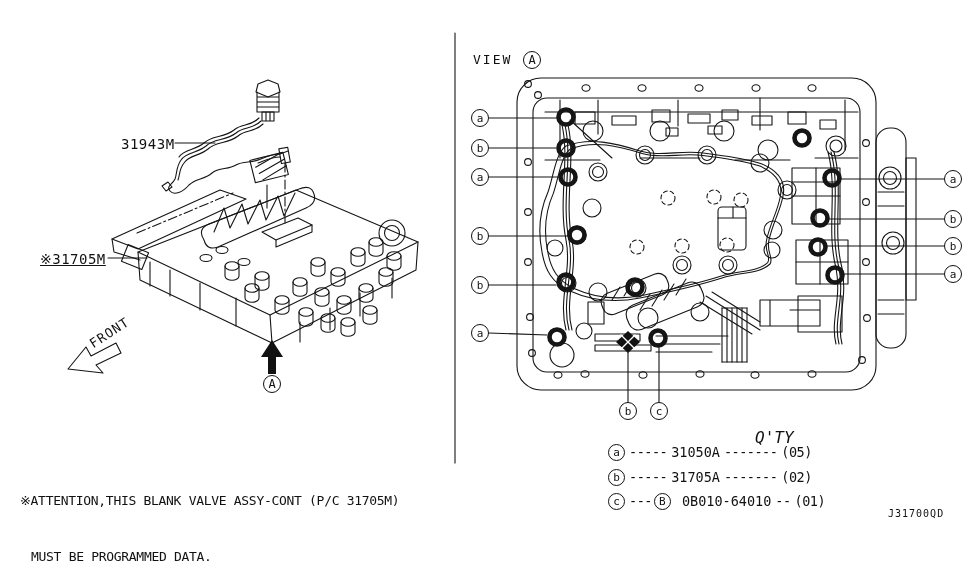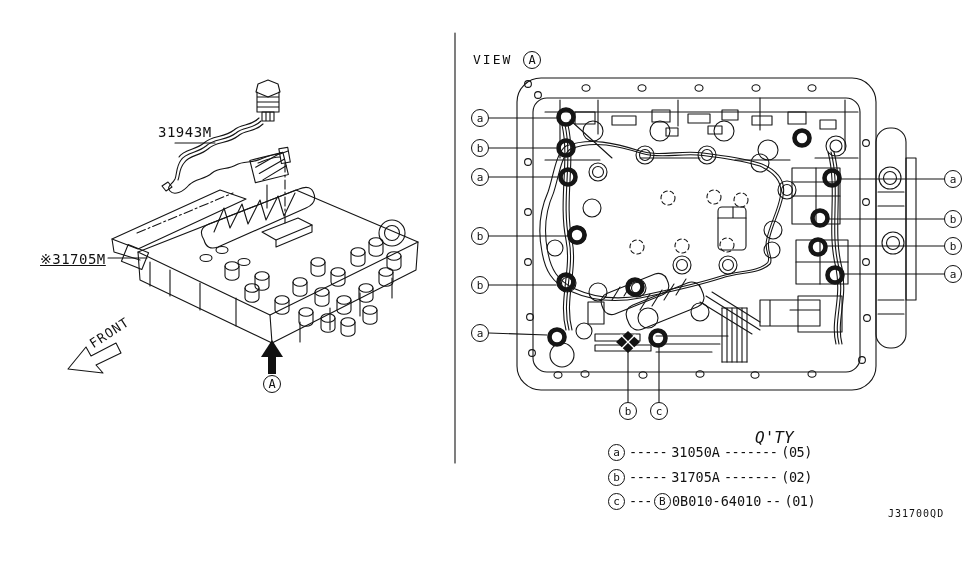--- a/index.html
+++ b/index.html
@@ -305,21 +305,21 @@
 
       <g>
         <path d="M489,118 H557 M489,148 H556 M489,177 H558 M489,236 H568 M489,285 H556 M489,333 L547,335"></path>
         <path d="M944,179 H841 M944,219 H829 M944,246 H827 M944,274 H844"></path>
         <path d="M628,402 V350 M659,402 V346"></path>
       </g>
     </g>
   </g>
 </svg>
 
-<div class="txt lbl" style="left:121px;top:124px;margin-left:37px;">31943M</div>
+<div class="txt lbl" style="left:121px;top:136px;">31943M</div>
 <div class="txt lbl" style="left:40px;top:251px;text-decoration:underline;">※31705M</div>
 <div class="txt front" style="left:95px;top:336px;">FRONT</div>
 
 <div class="callout co" style="left:263px;top:375px;font-size:12px;">A</div>
 
 <div class="txt viewlbl" style="left:473px;top:52px;">VIEW</div>
 <div class="callout co" style="left:523px;top:51px;font-size:12px;">A</div>
 
 <div class="callout co" style="left:471px;top:109px;">a</div>
 <div class="callout co" style="left:471px;top:139px;">b</div>
@@ -330,20 +330,22 @@
 
 <div class="callout co" style="left:944px;top:170px;">a</div>
 <div class="callout co" style="left:944px;top:210px;">b</div>
 <div class="callout co" style="left:944px;top:237px;">b</div>
 <div class="callout co" style="left:944px;top:265px;">a</div>
 
 <div class="callout co" style="left:619px;top:402px;">b</div>
 <div class="callout co" style="left:650px;top:402px;">c</div>
 
 <div class="txt att" style="left:20px;top:455px;">
+  <div>※ATTENTION,THIS BLANK VALVE ASSY-CONT (P/C 31705M)</div>
+  <div style="padding-left:11px;">MUST BE PROGRAMMED DATA.</div>
   
 </div>
 
 <div class="txt qtyhdr" style="left:755px;top:428px;">Q'TY</div>
 
 <div class="legend-row" style="top:443px;">
   <span class="co">a</span>
   <span class="seg">-----</span>
   <span class="seg part">31050A</span>
   <span class="seg">-------</span>
@@ -353,20 +355,20 @@
   <span class="co">b</span>
   <span class="seg">-----</span>
   <span class="seg part">31705A</span>
   <span class="seg">-------</span>
   <span class="seg">(02)</span>
 </div>
 <div class="legend-row" style="top:492px;">
   <span class="co">c</span>
   <span class="seg">---</span>
   <span class="co" style="margin-left:2px;">B</span>
-  <span class="seg part" style="margin-left:1px;">0B010-64010</span>
+  <span class="seg part" style="margin-left:11px;">0B010-64010</span>
   <span class="seg">--</span>
   <span class="seg">(01)</span>
 </div>
 
 <div class="txt code" style="left:888px;top:508px;">J31700QD</div>
 
 </div>
 
 </body></html>

